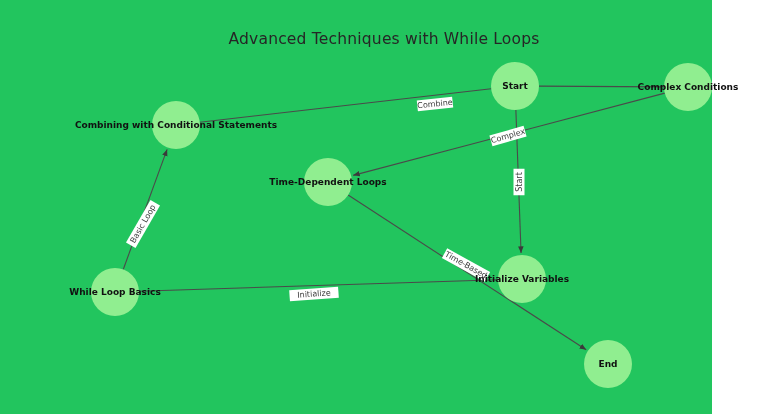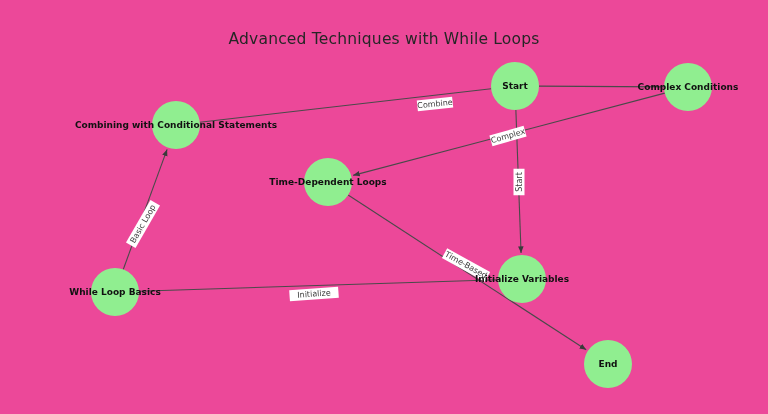--- a/index.html
+++ b/index.html
@@ -8,23 +8,23 @@
     background: #ffffff;
   }
   body {
     width: 768px;
     height: 414px;
     font-family: "DejaVu Sans", sans-serif;
     overflow: hidden;
   }
   #canvas-wrap {
     position: relative;
-    width: 768px;
+    width: 712px;
     height: 414px;
-    background: #ec4899;
+    background: #22c55e;
   }
   #graph-title {
     position: absolute;
     left: 0;
     top: 30px;
     width: 768px;
     text-align: center;
     font-size: 15.5px;
     font-weight: 400;
     color: #262626;

